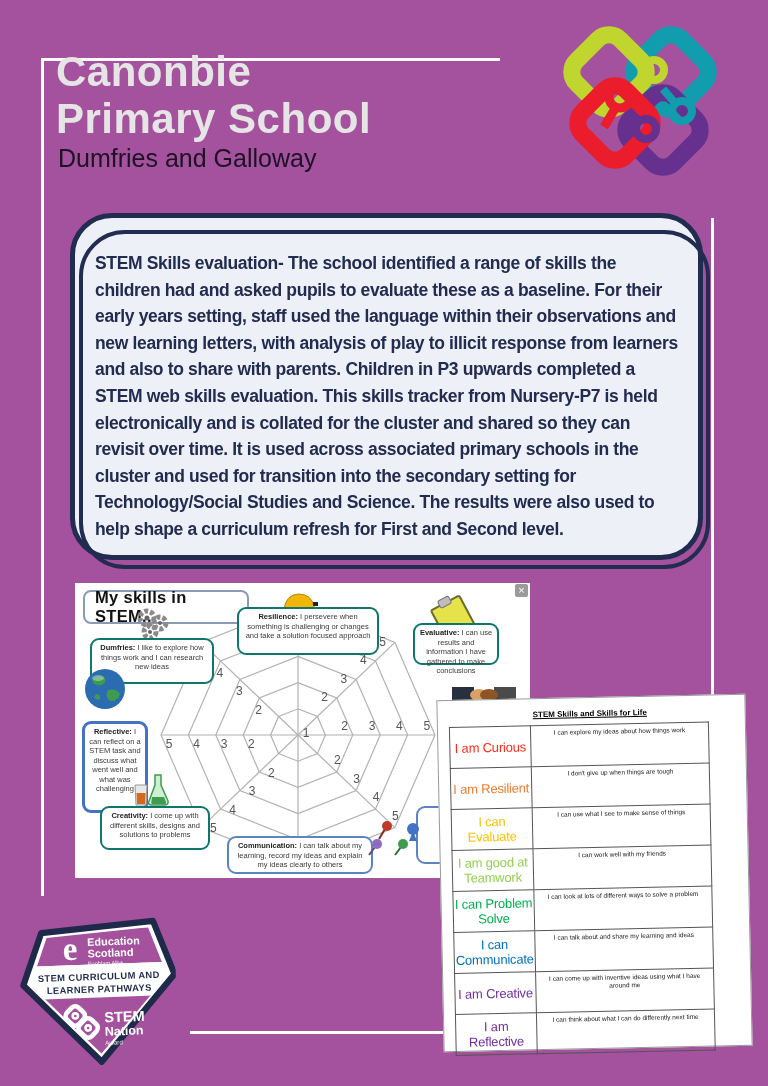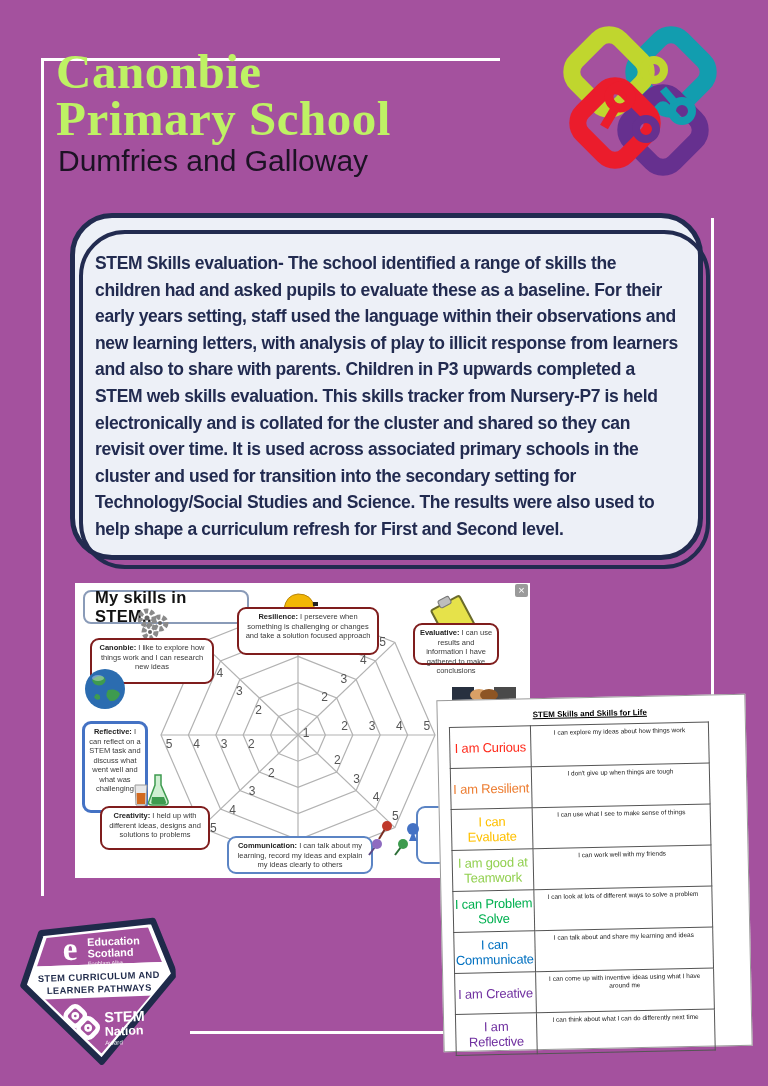--- a/index.html
+++ b/index.html
@@ -8,23 +8,23 @@
     background:#A4519E;
     font-family:"Liberation Sans", sans-serif;
   }
   .abs{position:absolute;}
   
   .card-border{
     left:41px;top:58px;width:667px;height:970px;
     border:3px solid #ffffff;
   }
   
-  .school-name{left:56px;top:48px;line-height:47px;font-size:49px;font-weight:bold;
-    color:#bef264;letter-spacing:.5px;font-family:Liberation Serif, serif;}
-  .region{left:58px;top:144px;font-size:30px;color:#1C1224;}
+  .school-name{left:56px;top:48px;line-height:47px;font-size:42px;font-weight:bold;
+    color:#e5e5e5;letter-spacing:.5px;}
+  .region{left:58px;top:144px;font-size:25px;color:#1C1224;}
   
   .logo-cover{left:500px;top:0;width:268px;height:218px;background:#A4519E;}
   .logo-wrap{left:60px;top:22px;}
   
   .summary-box{
     left:70px;top:213px;width:633px;height:347px;box-sizing:border-box;
     background:#EDF0F7;border:5px solid #222B50;border-radius:42px;
     padding:32px 20px;z-index:2;
   }
   .summary-box:after{
@@ -43,21 +43,21 @@
   .chart-title{
     left:8px;top:7px;width:152px;height:30px;border:2.5px solid #8A9BB8;border-radius:8px;
     font-size:16.5px;font-weight:bold;color:#111;display:flex;align-items:center;justify-content:center;
     background:#fff;letter-spacing:.3px;padding-left:10px;
   }
   .close-btn{
     left:440px;top:1px;width:13px;height:13px;background:#9a9a9a;border-radius:2px;
     color:#fff;font-size:11px;line-height:12px;text-align:center;cursor:pointer;
   }
   .sbox{
-    background:#fff;border:2px solid #7f1d1d;border-radius:9px;
+    background:#fff;border:2px solid #0f766e;border-radius:9px;
     font-size:7.5px;line-height:9.5px;color:#3a3a3a;text-align:center;
     padding:3px 4px;box-sizing:border-box;
   }
   .sbox b{color:#222;}
   .problem-lines{font-size:7.5px;line-height:9px;text-align:center;color:#3a3a3a;}
   
   .table-page{
     left:440px;top:697px;width:309px;height:352px;background:#fff;
     border:1.5px solid #9a9a9a;transform:rotate(-1.2deg);transform-origin:50% 50%;
     z-index:4;box-sizing:border-box;
@@ -179,21 +179,21 @@
       <circle cx="14" cy="10" r="7"></circle>
         <circle cx="27" cy="15" r="6"></circle>
         <circle cx="17" cy="24" r="6"></circle>
     </g>
     <circle cx="14" cy="10" r="2.5" fill="#666"></circle>
       <circle cx="27" cy="15" r="2" fill="#666"></circle>
       <circle cx="17" cy="24" r="2" fill="#666"></circle>
   </svg>
 
   <div class="abs sbox" style="left:15px;top:55px;width:124px;height:46px">
-    <b>Canonbie:</b><span> I like to explore how things work and I can research new ideas</span>
+    <b>Dumfries:</b><span> I like to explore how things work and I can research new ideas</span>
   </div>
 
   <svg class="abs" style="left:9px;top:85px" width="42" height="42" viewBox="0 0 42 42">
     <circle cx="21" cy="21" r="20" fill="#2B6CB0"></circle>
     <path d="M8 12 Q14 6 20 9 Q24 13 18 17 Q10 19 8 12Z" fill="#3E9B4F"></path>
     <path d="M24 22 Q33 20 36 26 Q33 34 26 33 Q20 28 24 22Z" fill="#3E9B4F"></path>
     <path d="M12 26 Q17 26 16 31 Q12 33 10 29Z" fill="#3E9B4F"></path>
     <ellipse cx="14" cy="10" rx="6" ry="3" fill="#ffffff" opacity=".35"></ellipse>
   </svg>
 
@@ -202,21 +202,21 @@
   </div>
 
   <svg class="abs" style="left:56px;top:188px" width="40" height="38" viewBox="0 0 40 38">
     <path d="M4 14 L16 14 L15 34 L5 34 Z" fill="#e8e8e8" stroke="#999"></path>
     <path d="M5.5 22 L14.5 22 L14 33 L6 33 Z" fill="#D2691E"></path>
     <path d="M24 4 L30 4 L30 14 L37 30 Q38 34 33 34 L21 34 Q16 34 18 30 L24 14 Z" fill="#CFEFD2" stroke="#3E9B4F" stroke-width="1.5"></path>
     <path d="M21 26 L33 26 L35 31 Q35.5 33 33 33 L22 33 Q19.5 33 20.5 30 Z" fill="#3E9B4F"></path>
   </svg>
 
   <div class="abs sbox" style="left:25px;top:223px;width:110px;height:44px">
-    <b>Creativity:</b><span> I held up with different ideas, designs and solutions to problems</span>
+    <b>Creativity:</b><span> I come up with different skills, designs and solutions to problems</span>
   </div>
 
   <div class="abs sbox" style="left:152px;top:253px;width:146px;height:38px;border-width:2.5px;border-color:#5B84C4">
     <b>Communication:</b><span> I can talk about my learning, record my ideas and explain my ideas clearly to others</span>
   </div>
 
   <svg class="abs" style="left:350px;top:10px" width="56" height="50" viewBox="0 0 56 50">
     <g transform="rotate(-28 28 25)">
       <rect x="12" y="8" width="32" height="38" rx="2" fill="#E6E24A" stroke="#6b6b2a" stroke-width="2"></rect>
       <rect x="22" y="3" width="12" height="8" rx="2" fill="#bdbdbd" stroke="#777"></rect>

